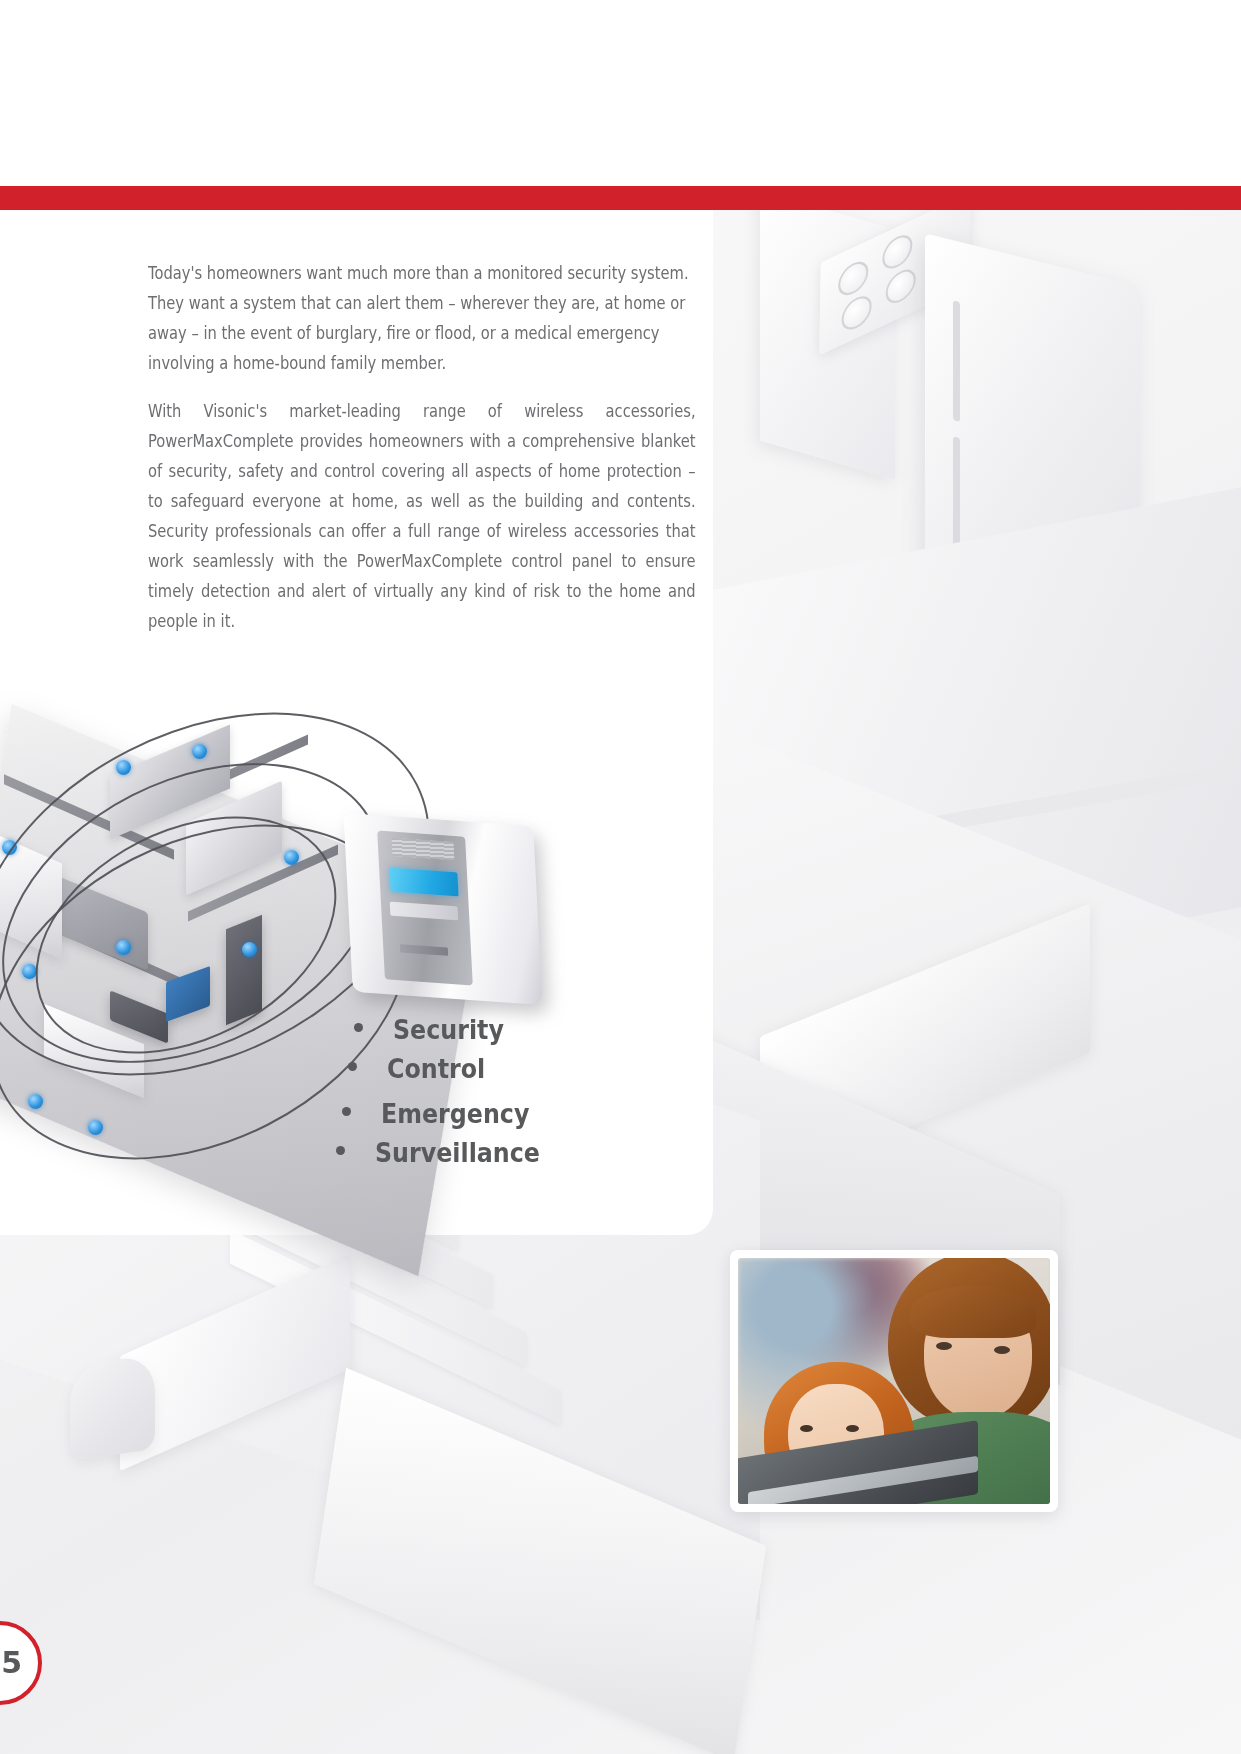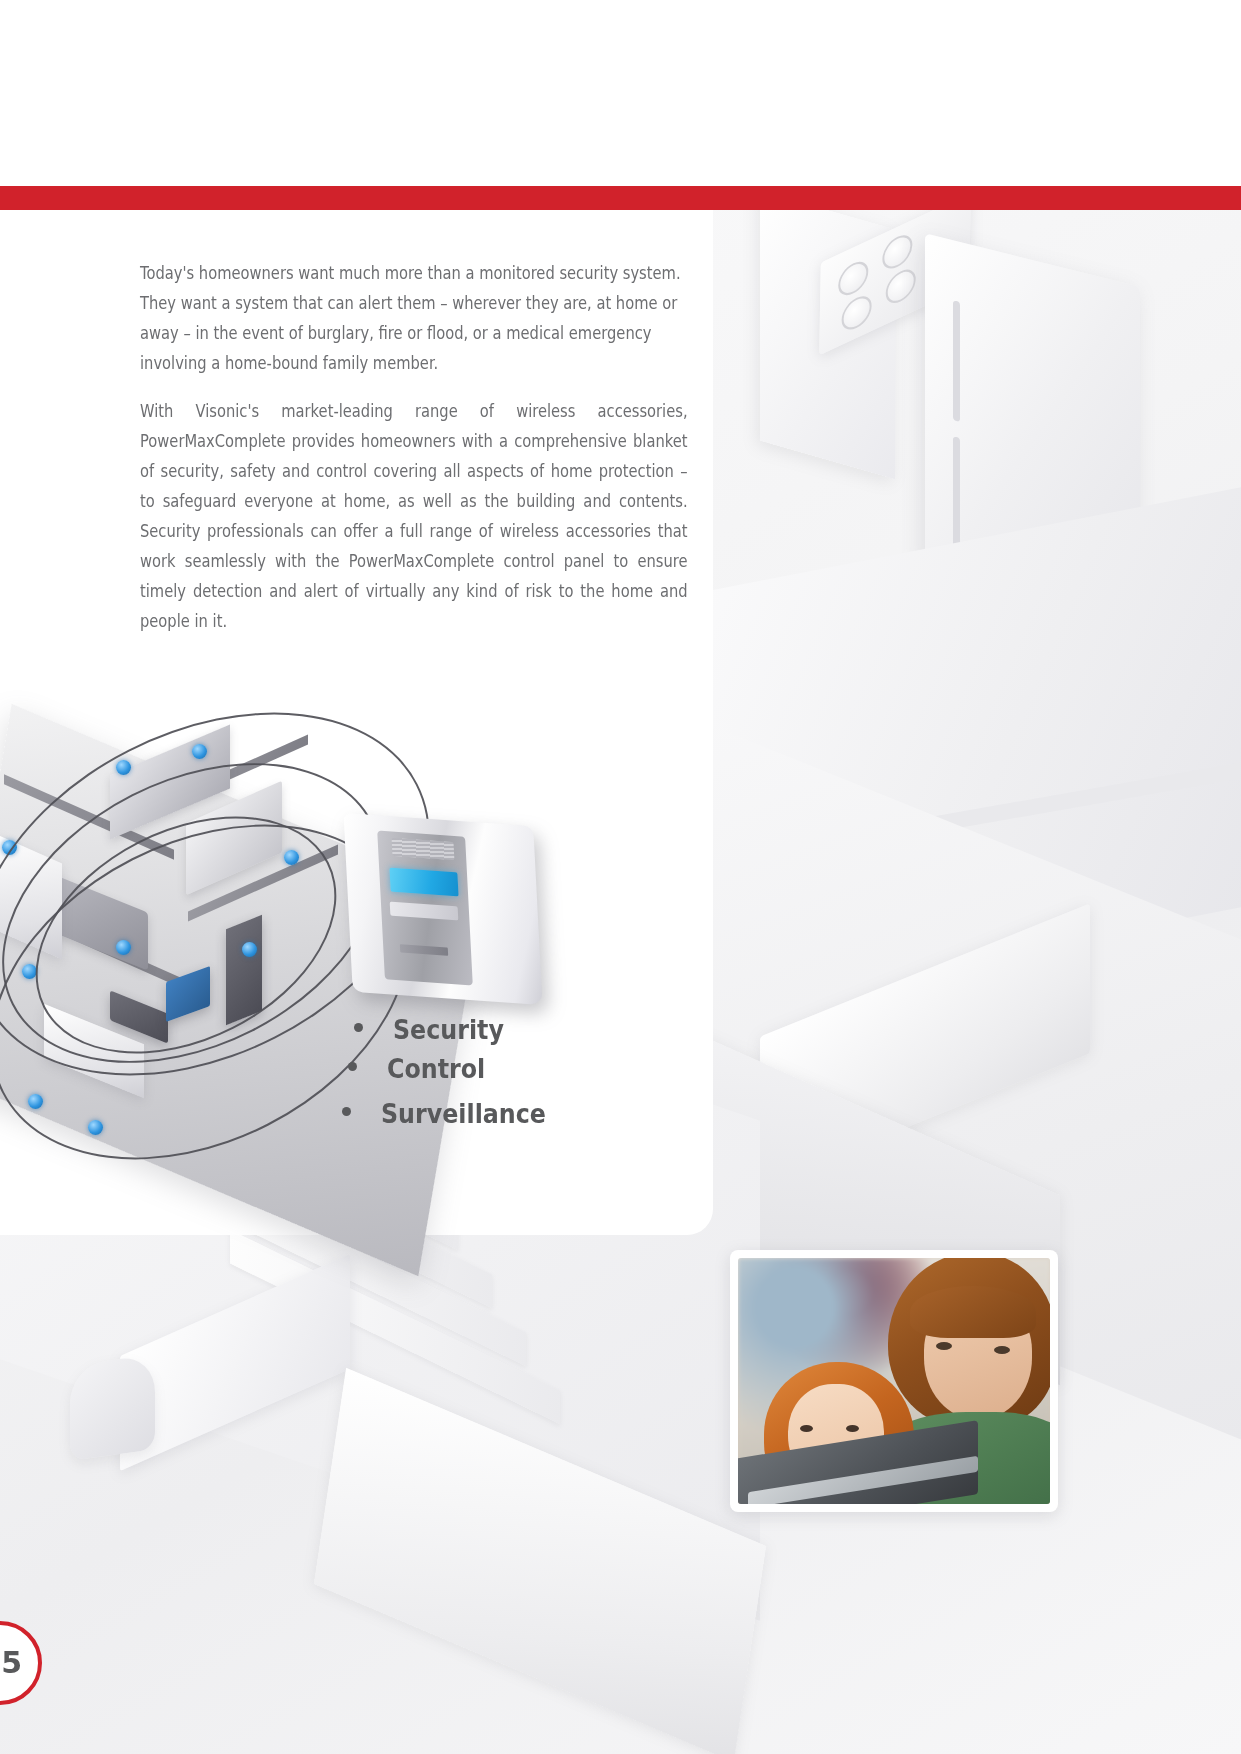--- a/index.html
+++ b/index.html
@@ -168,21 +168,21 @@
     width: 713px;
     height: 1025px;
     background: #ffffff;
     border-bottom-right-radius: 26px;
     z-index: 10;
   }
 
   
   .text-col {
     position: absolute;
-    left: 140px;
+    left: 148px;
     top: 258px;
     width: 548px;
     z-index: 22;
   }
   .para {
     color: #6d6e71;
     font-family: "DejaVu Sans", sans-serif;
     font-size: 17.4px;
     line-height: 30px;
     margin: 0 0 18px 0;
@@ -586,20 +586,24 @@
     <li>
         <span class="dot"></span>
         <span class="txt">Security</span>
       </li>
     <li>
         <span class="dot"></span>
         <span class="txt">Control</span>
       </li>
     <li>
         <span class="dot"></span>
+        <span class="txt">Emergency</span>
+      </li>
+    <li>
+        <span class="dot"></span>
         <span class="txt">Surveillance</span>
       </li>
   </ul>
 
   <div class="photo-card">
     <div class="photo-inner">
       <div class="ph-bg-blur"></div>
       <div class="ph-woman-hair"></div>
       <div class="ph-woman-face"></div>
       <div class="ph-woman-bangs"></div>

